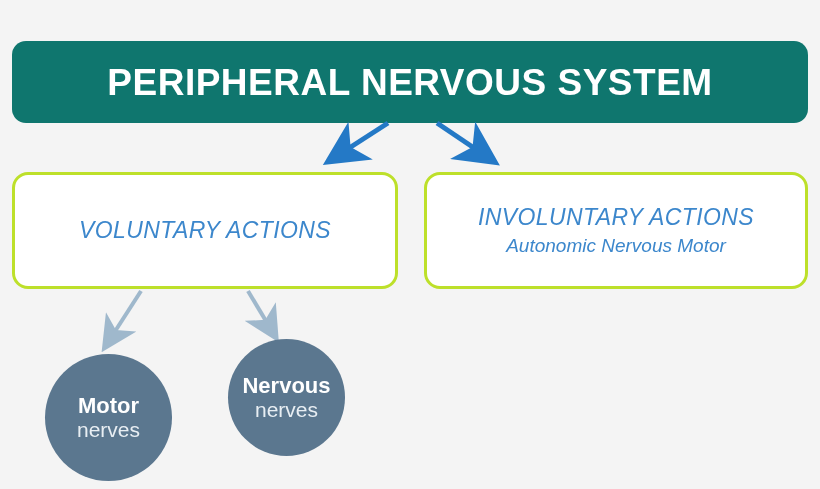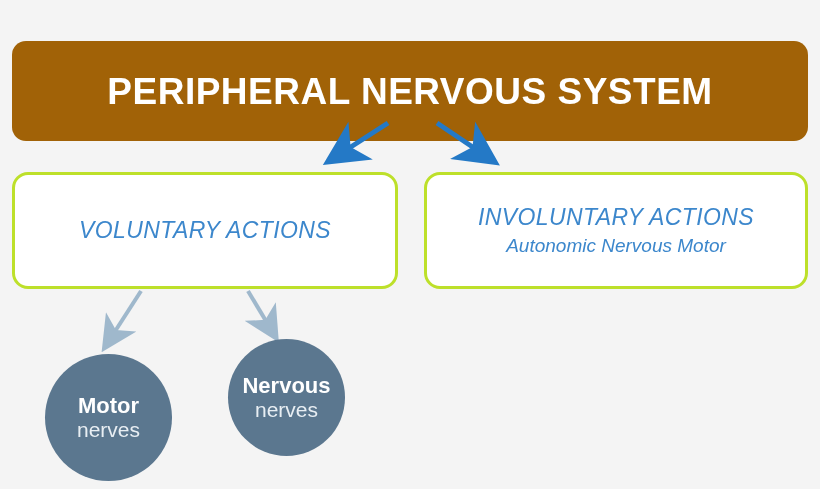--- a/index.html
+++ b/index.html
@@ -19,22 +19,22 @@
     height: 489px;
     background: #f4f4f4;
   }
 
   
   .header-box {
     position: absolute;
     left: 12px;
     top: 41px;
     width: 796px;
-    height: 100px;
-    background: #a16207;
+    height: 82px;
+    background: #0f766e;
     border-radius: 14px;
     display: flex;
     align-items: center;
     justify-content: center;
     box-sizing: border-box;
   }
   .header-title {
     color: #ffffff;
     font-size: 37px;
     font-weight: bold;

